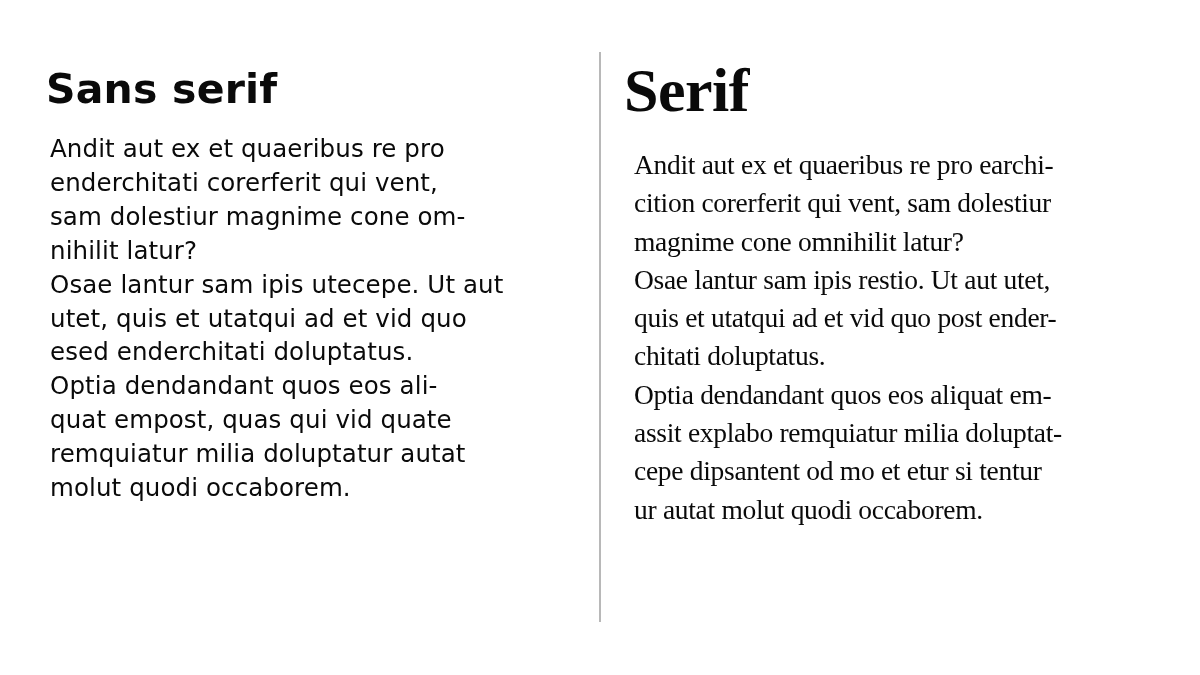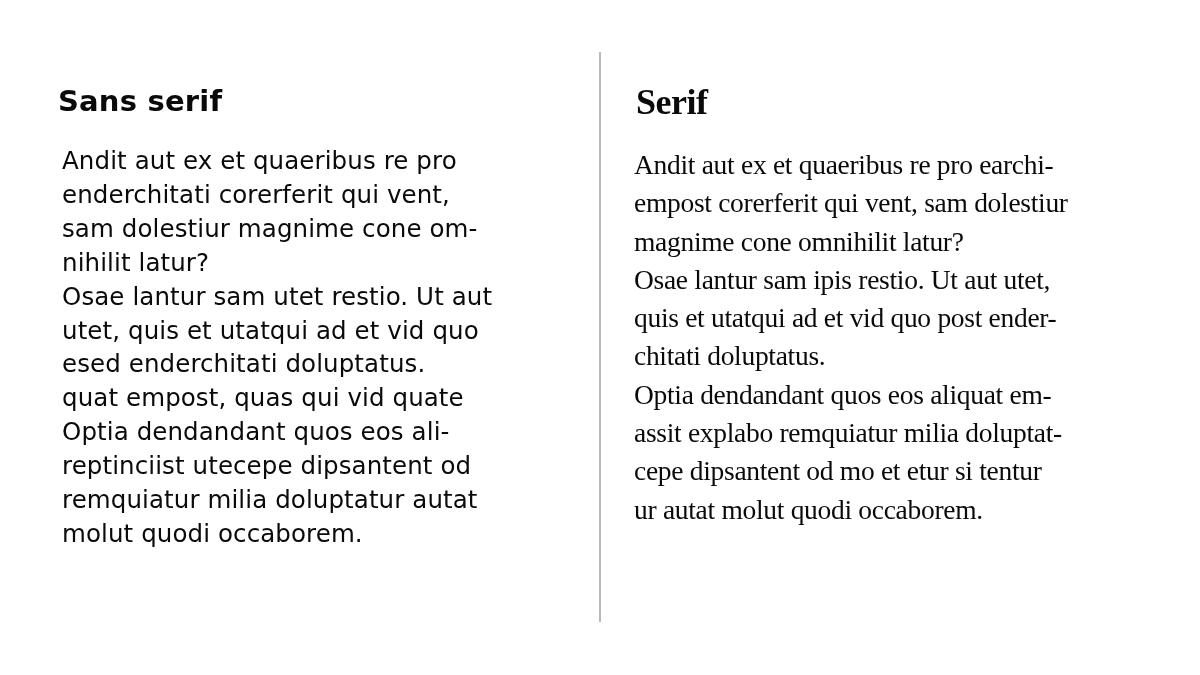--- a/index.html
+++ b/index.html
@@ -33,46 +33,46 @@
       left: 599px;
       top: 52px;
       width: 2px;
       height: 570px;
       background: #b8b8b8;
     }
     .sans-heading {
       position: absolute;
       top: 70px;
       left: 0;
-      margin: 12px;
-      font-size: 29px;
+      margin: 0;
+      font-size: 41px;
       font-weight: bold;
       line-height: 38px;
       white-space: nowrap;
       letter-spacing: 0.2px;
     }
     .sans-body {
       position: absolute;
       top: 128px;
       left: 0;
-      margin: 16px;
+      margin: 4px;
     }
     .sans-line {
       display: block;
       font-size: 24.5px;
       line-height: 33.9px;
       white-space: nowrap;
       letter-spacing: 0.1px;
     }
     .serif-heading {
       position: absolute;
       top: 60px;
       left: 0;
-      margin: 16px;
-      font-size: 36px;
+      margin: 4px;
+      font-size: 62px;
       font-weight: bold;
       line-height: 52px;
       white-space: nowrap;
       letter-spacing: -0.5px;
     }
     .serif-body {
       position: absolute;
       top: 132px;
       left: 0;
       margin: 14px;
@@ -88,38 +88,37 @@
 </head>
 <body>
 
 <section class="col col-sans">
   <h1 class="sans-heading">Sans serif</h1>
   <div class="sans-body">
     <span class="sans-line">Andit aut ex et quaeribus re pro</span>
     <span class="sans-line">enderchitati corerferit qui vent,</span>
     <span class="sans-line">sam dolestiur magnime cone om-</span>
     <span class="sans-line">nihilit latur?</span>
-    <span class="sans-line">Osae lantur sam utet restio. Ut aut</span>
+    <span class="sans-line">Osae lantur sam ipis utecepe. Ut aut</span>
     <span class="sans-line">utet, quis et utatqui ad et vid quo</span>
     <span class="sans-line">esed enderchitati doluptatus.</span>
+    <span class="sans-line">Optia dendandant quos eos ali-</span>
     <span class="sans-line">quat empost, quas qui vid quate</span>
-    <span class="sans-line">Optia dendandant quos eos ali-</span>
-    <span class="sans-line">reptinciist utecepe dipsantent od</span>
     <span class="sans-line">remquiatur milia doluptatur autat</span>
     <span class="sans-line">molut quodi occaborem.</span>
   </div>
 </section>
 
 <div class="divider"></div>
 
 <section class="col col-serif">
   <h1 class="serif-heading">Serif</h1>
   <div class="serif-body">
     <span class="serif-line">Andit aut ex et quaeribus re pro earchi-</span>
-    <span class="serif-line">empost corerferit qui vent, sam dolestiur</span>
+    <span class="serif-line">cition corerferit qui vent, sam dolestiur</span>
     <span class="serif-line">magnime cone omnihilit latur?</span>
     <span class="serif-line">Osae lantur sam ipis restio. Ut aut utet,</span>
     <span class="serif-line">quis et utatqui ad et vid quo post ender-</span>
     <span class="serif-line">chitati doluptatus.</span>
     <span class="serif-line">Optia dendandant quos eos aliquat em-</span>
     <span class="serif-line">assit explabo remquiatur milia doluptat-</span>
     <span class="serif-line">cepe dipsantent od mo et etur si tentur</span>
     <span class="serif-line">ur autat molut quodi occaborem.</span>
   </div>
 </section>

